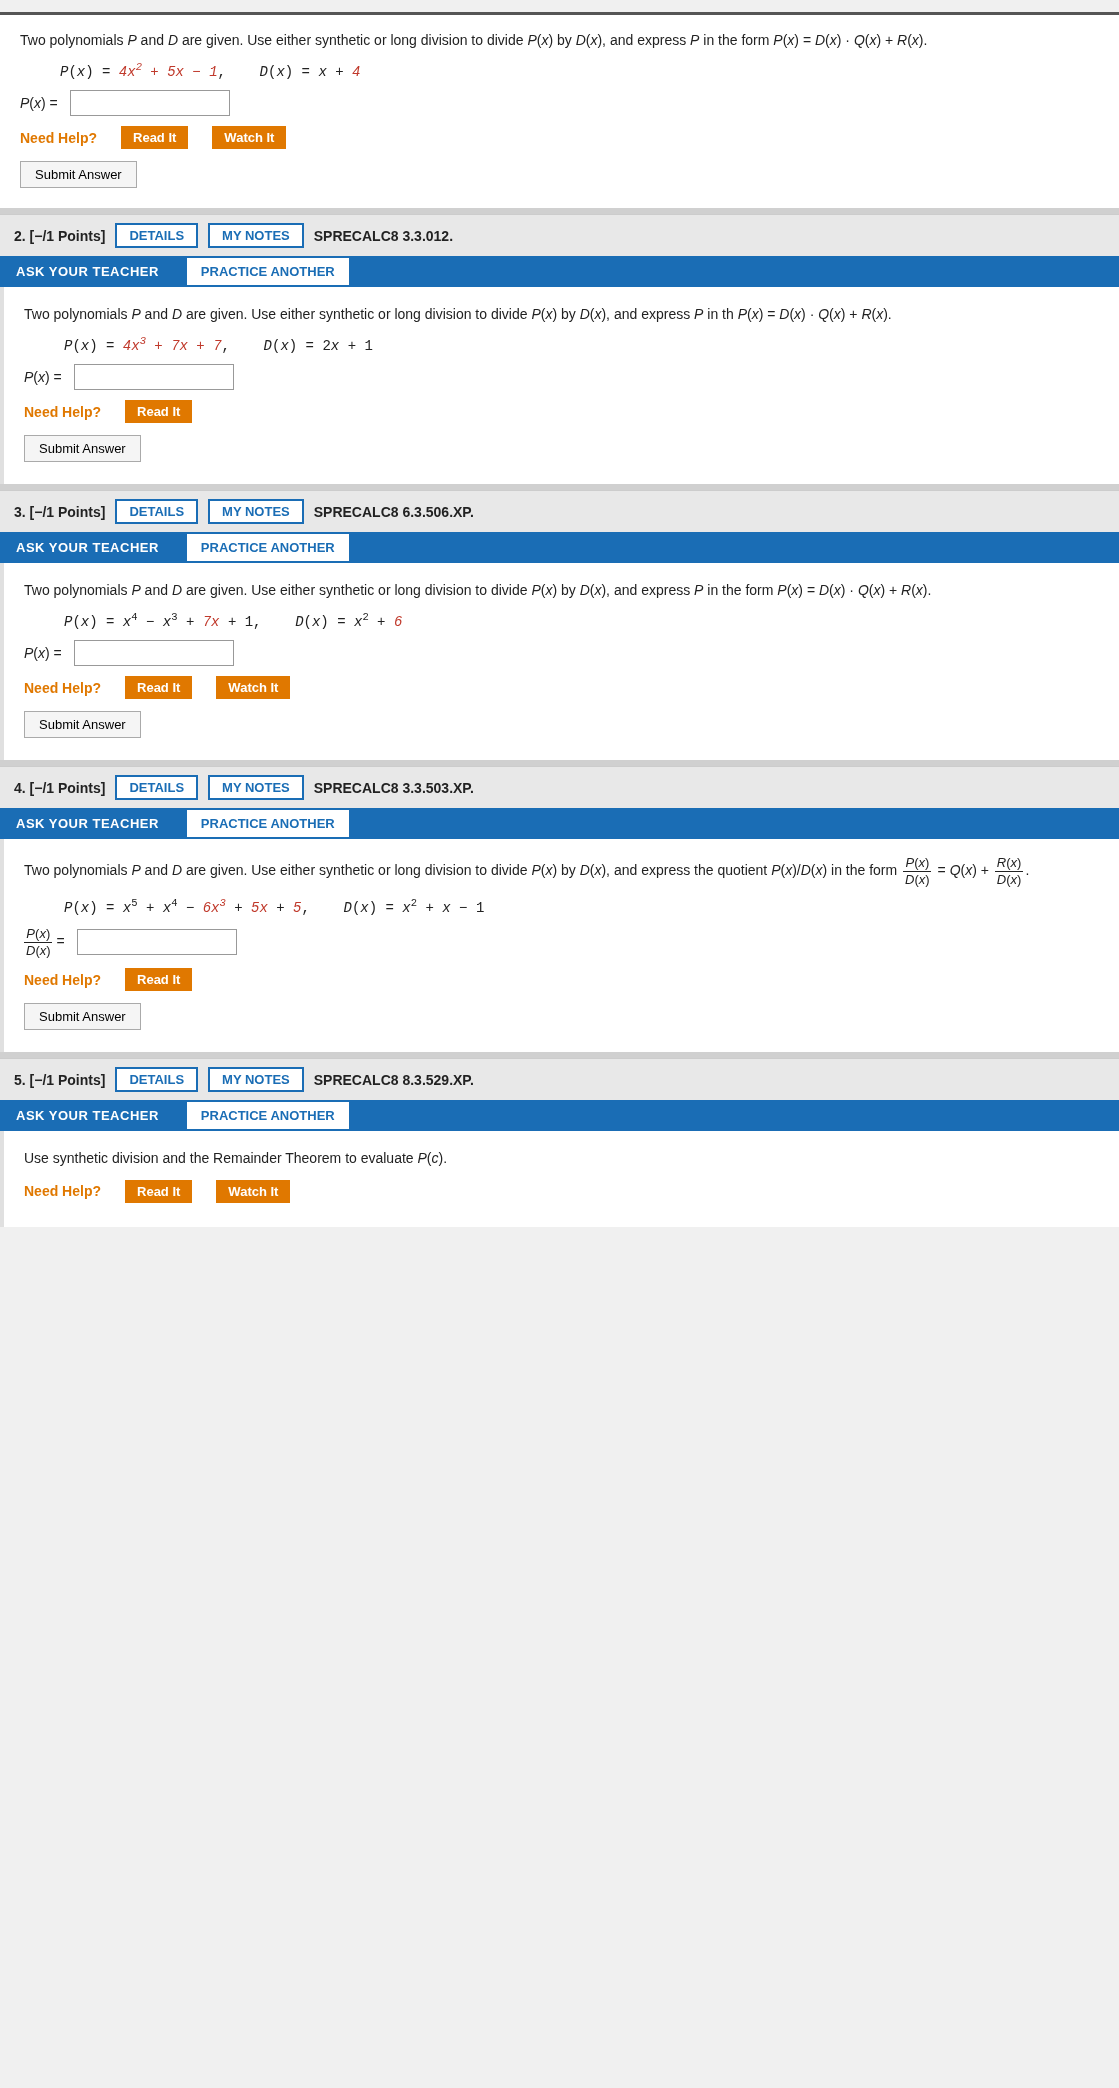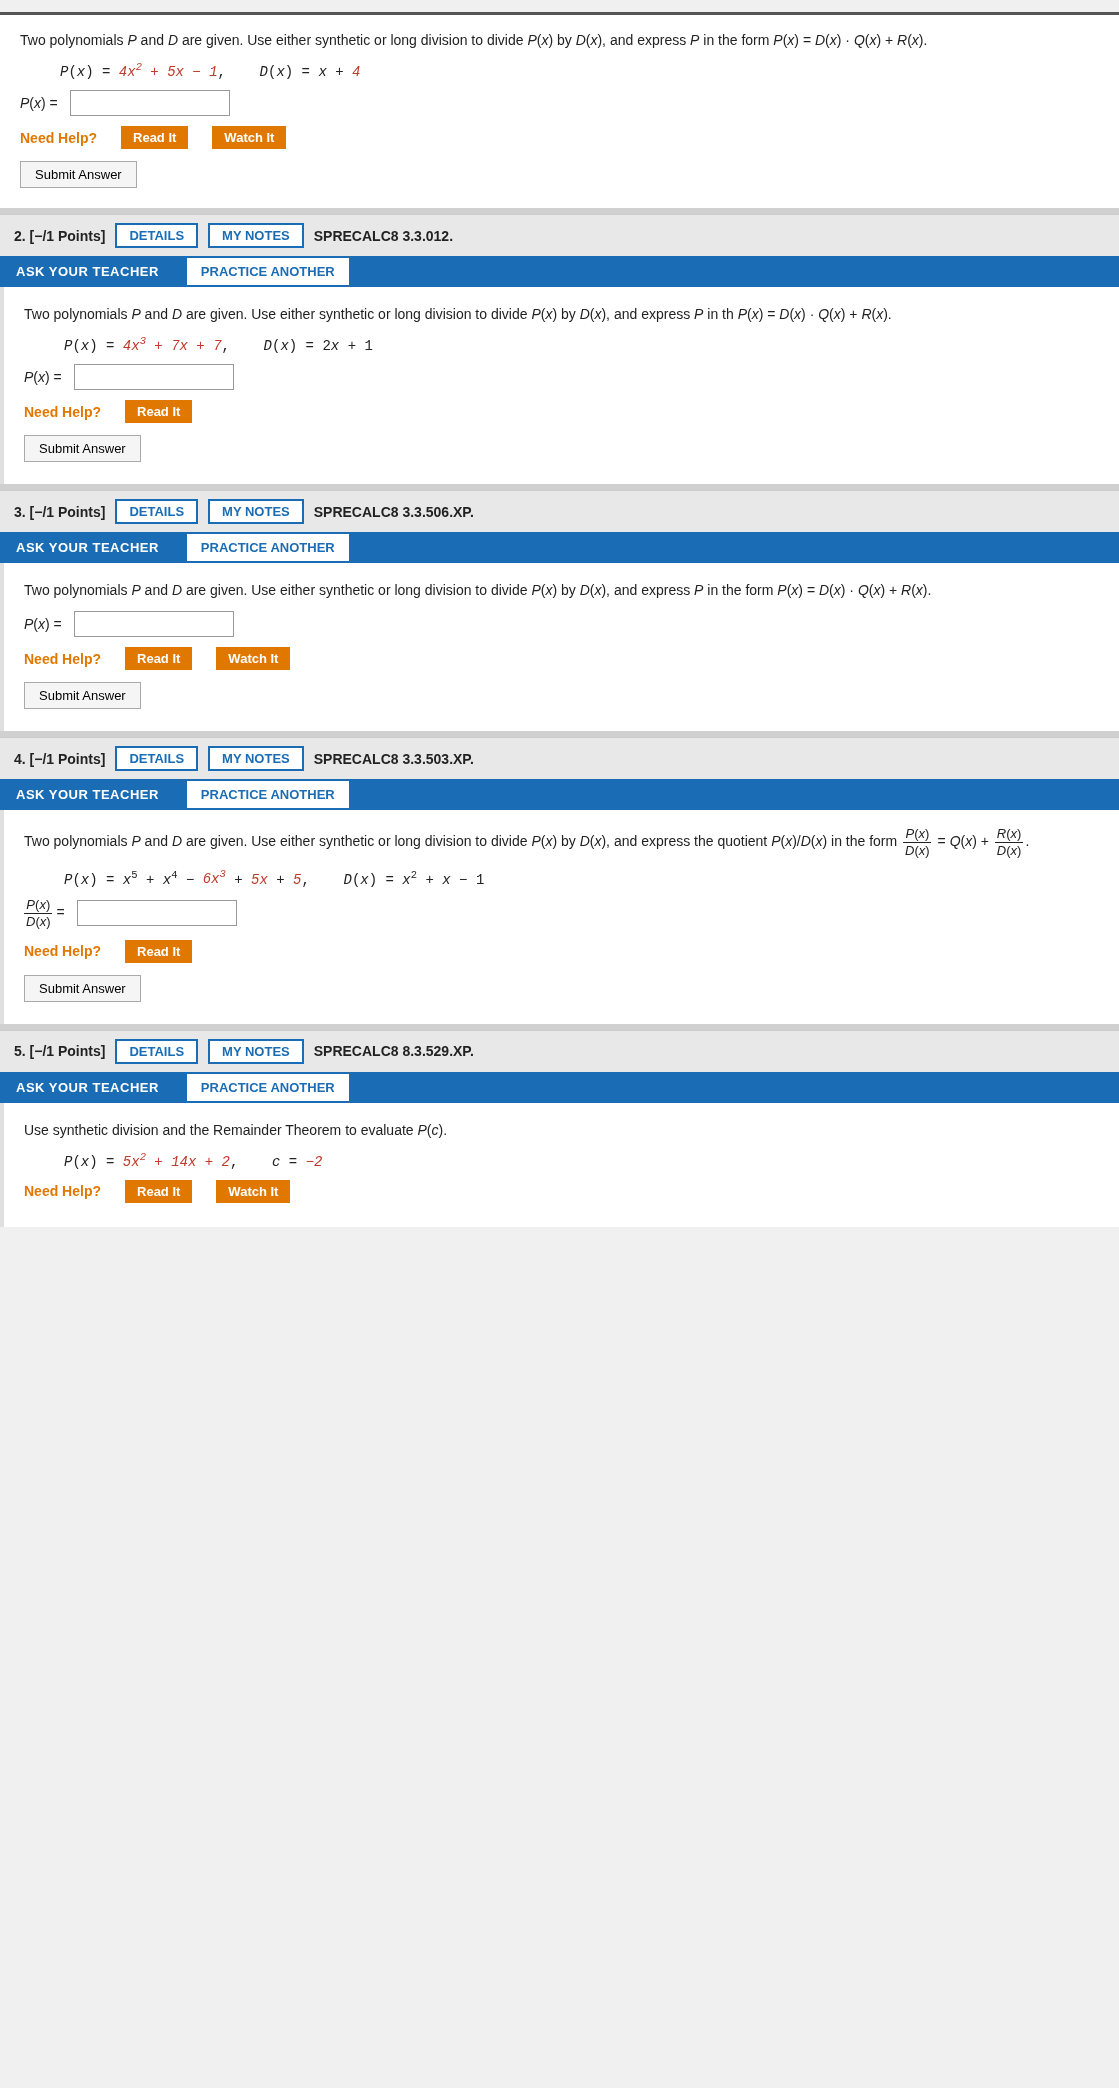--- a/index.html
+++ b/index.html
@@ -239,30 +239,33 @@
     </div>
   </div>
 
   <div class="divider"></div>
 
   <div class="problem-section">
     <div class="problem-header">
       <span class="problem-number">3. [−/1 Points]</span>
       <button class="btn-details">DETAILS</button>
       <button class="btn-mynotes">MY NOTES</button>
-      <span class="problem-code">SPRECALC8 3.3.506.XP.</span>
+      <span class="problem-code">SPRECALC8 6.3.506.XP.</span>
     </div>
     <div class="ask-row">
       <button class="btn-ask-teacher">ASK YOUR TEACHER</button>
       <button class="btn-practice-another">PRACTICE ANOTHER</button>
     </div>
     <div class="problem-content">
       <div class="problem-text">
         Two polynomials <em>P</em> and <em>D</em> are given. Use either synthetic or long division to divide <em>P</em>(<em>x</em>) by <em>D</em>(<em>x</em>), and express <em>P</em> in the form
         <em>P</em>(<em>x</em>) = <em>D</em>(<em>x</em>) · <em>Q</em>(<em>x</em>) + <em>R</em>(<em>x</em>).
+      </div>
+      <div class="math-display">
+        <em>P</em>(<em>x</em>) = <em>x</em><sup>4</sup> − <em>x</em><sup>3</sup> + <span class="math-red">7<em>x</em></span> + 1,&nbsp;&nbsp;&nbsp; <em>D</em>(<em>x</em>) = <em>x</em><sup>2</sup> + <span class="math-red">6</span>
       </div>
       <div class="answer-row">
         <span class="answer-label"><em>P</em>(<em>x</em>) =</span>
         <input class="answer-input" type="text" style="">
       </div>
       <div class="need-help-row">
         <span class="need-help-label">Need Help?</span>
         <button class="btn-read-it">Read It</button>
         <button class="btn-watch-it">Watch It</button>
       </div>
@@ -332,23 +335,20 @@
       <span class="problem-code">SPRECALC8 8.3.529.XP.</span>
     </div>
     <div class="ask-row">
       <button class="btn-ask-teacher">ASK YOUR TEACHER</button>
       <button class="btn-practice-another">PRACTICE ANOTHER</button>
     </div>
     <div class="problem-content">
       <div class="problem-text">
         Use synthetic division and the Remainder Theorem to evaluate <em>P</em>(<em>c</em>).
       </div>
-      <div class="math-display">
-        <em>P</em>(<em>x</em>) = <span class="math-red">5<em>x</em><sup>2</sup> + 14<em>x</em> + 2</span>,&nbsp;&nbsp;&nbsp; <em>c</em> = <span class="math-red">−2</span>
-      </div>
       <div class="need-help-row">
         <span class="need-help-label">Need Help?</span>
         <button class="btn-read-it">Read It</button>
         <button class="btn-watch-it">Watch It</button>
       </div>
     </div>
   </div>
 
 </div>
 

